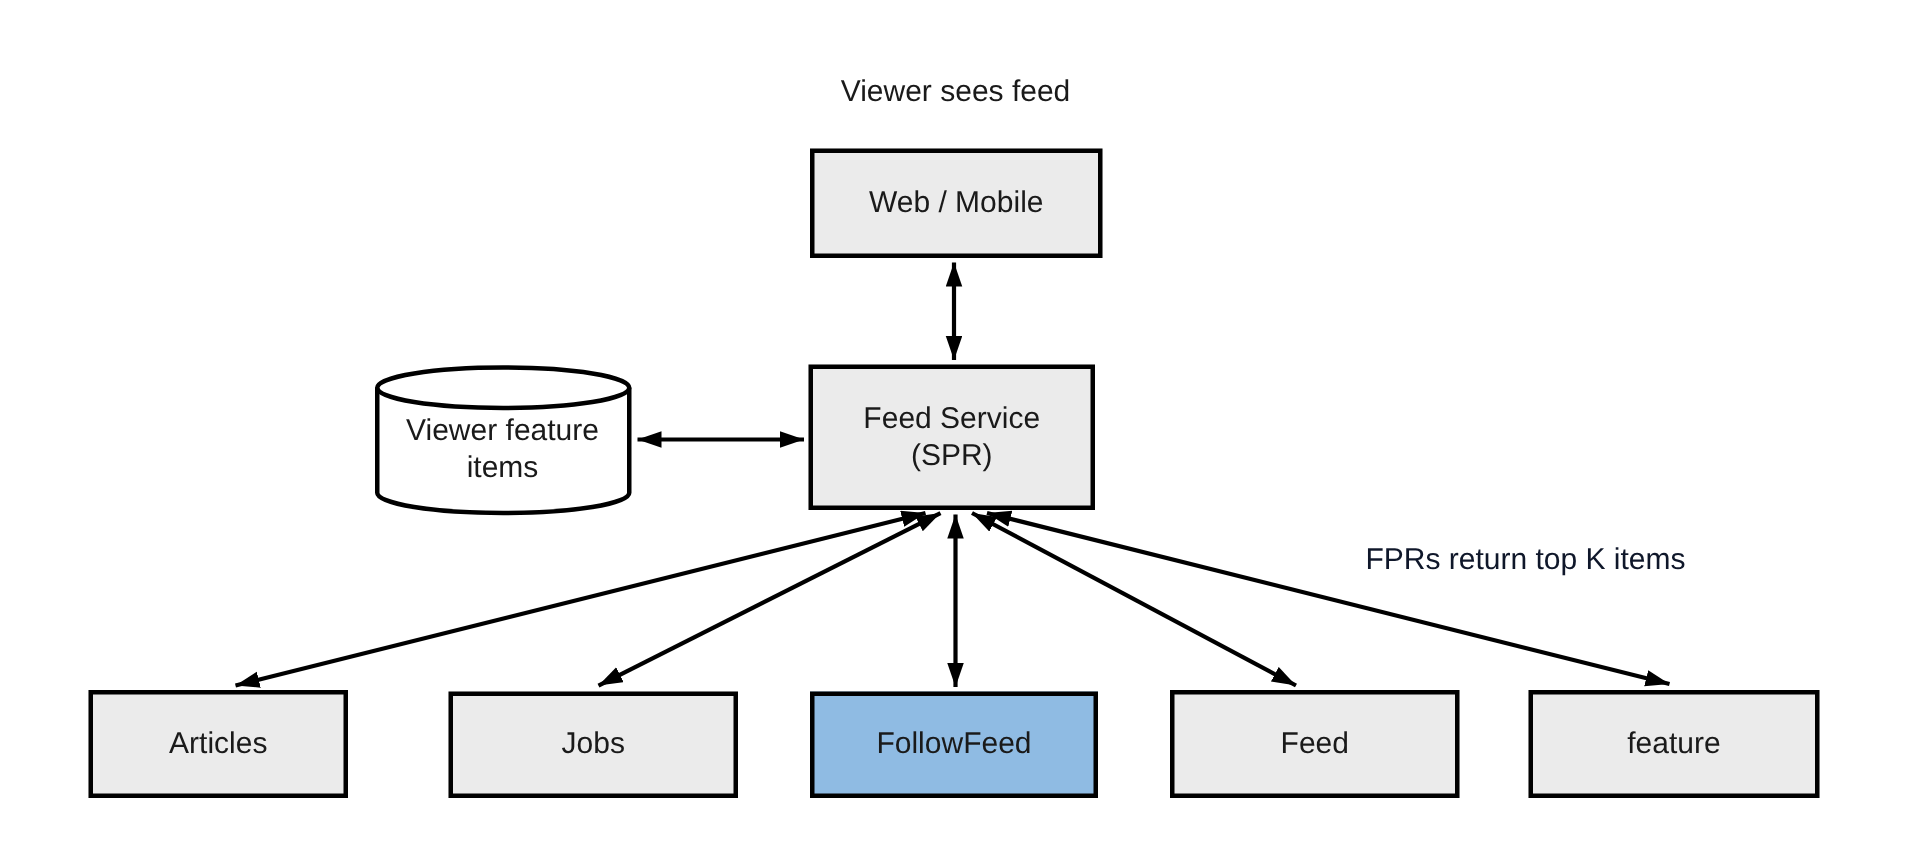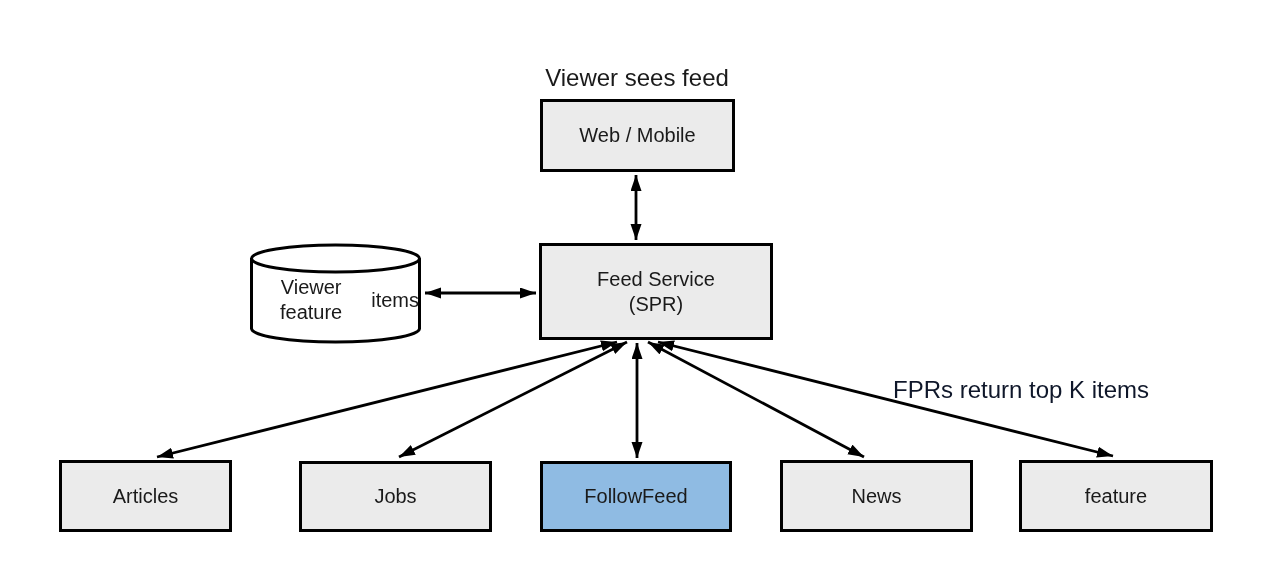--- a/index.html
+++ b/index.html
@@ -26,30 +26,29 @@
     display: flex;
     flex-direction: column;
     align-items: center;
     justify-content: center;
     text-align: right;
     font-size: 20px;
     line-height: 25px;
   }
   .floating-label {
     position: absolute;
-    font-size: 24px;
+    font-size: 20px;
     line-height: 23px;
     text-align: center;
     white-space: nowrap;
-    margin-top: 16px;
   }
   .cyl-label {
     position: absolute;
     display: flex;
-    flex-direction: row;
+    flex-direction: column;
     align-items: center;
     justify-content: center;
     text-align: center;
     font-size: 20px;
     line-height: 25px;
   }
 </style>
 </head>
 <body>
 
@@ -82,21 +81,21 @@
   </svg>
 
   <div class="floating-label" style="left: 537px; top: 50px; width: 200px; color: rgb(26, 26, 26);">Viewer sees feed</div>
 
   <div class="floating-label" style="left: 893px; top: 362px; width: 248px; color: #0f172a;">FPRs return top K items</div>
 
   <div class="node" style="left: 540px; top: 99px; width: 195px; height: 73px; background-color: rgb(235, 235, 235);">
     <span>Web / Mobile</span>
   </div>
 
-  <div class="node" style="left: 539px; top: 243px; width: 234px; height: 97px; background-color: rgb(235, 235, 235);">
+  <div class="node" style="left: 539px; top: 243px; width: 191px; height: 97px; background-color: rgb(235, 235, 235);">
     <span>Feed Service</span>
     <span>(SPR)</span>
   </div>
 
   <div class="cyl-label" style="left: 251px; top: 270px; width: 168px; height: 60px; color: rgb(26, 26, 26);">
     <span>Viewer feature</span>
     <span>items</span>
   </div>
 
   <div class="node" style="left: 59px; top: 460px; width: 173px; height: 72px; background-color: rgb(235, 235, 235);">
@@ -105,20 +104,20 @@
 
   <div class="node" style="left: 540px; top: 461px; width: 192px; height: 71px; background-color: rgb(143, 187, 227);">
     <span>FollowFeed</span>
   </div>
 
   <div class="node" style="left: 299px; top: 461px; width: 193px; height: 71px; background-color: rgb(235, 235, 235);">
     <span>Jobs</span>
   </div>
 
   <div class="node" style="left: 780px; top: 460px; width: 193px; height: 72px; background-color: rgb(235, 235, 235);">
-    <span>News</span>
+    <span>Feed</span>
   </div>
 
   <div class="node" style="left: 1019px; top: 460px; width: 194px; height: 72px; background-color: rgb(235, 235, 235);">
     <span>feature</span>
   </div>
 
 </div>
 
 </body></html>

